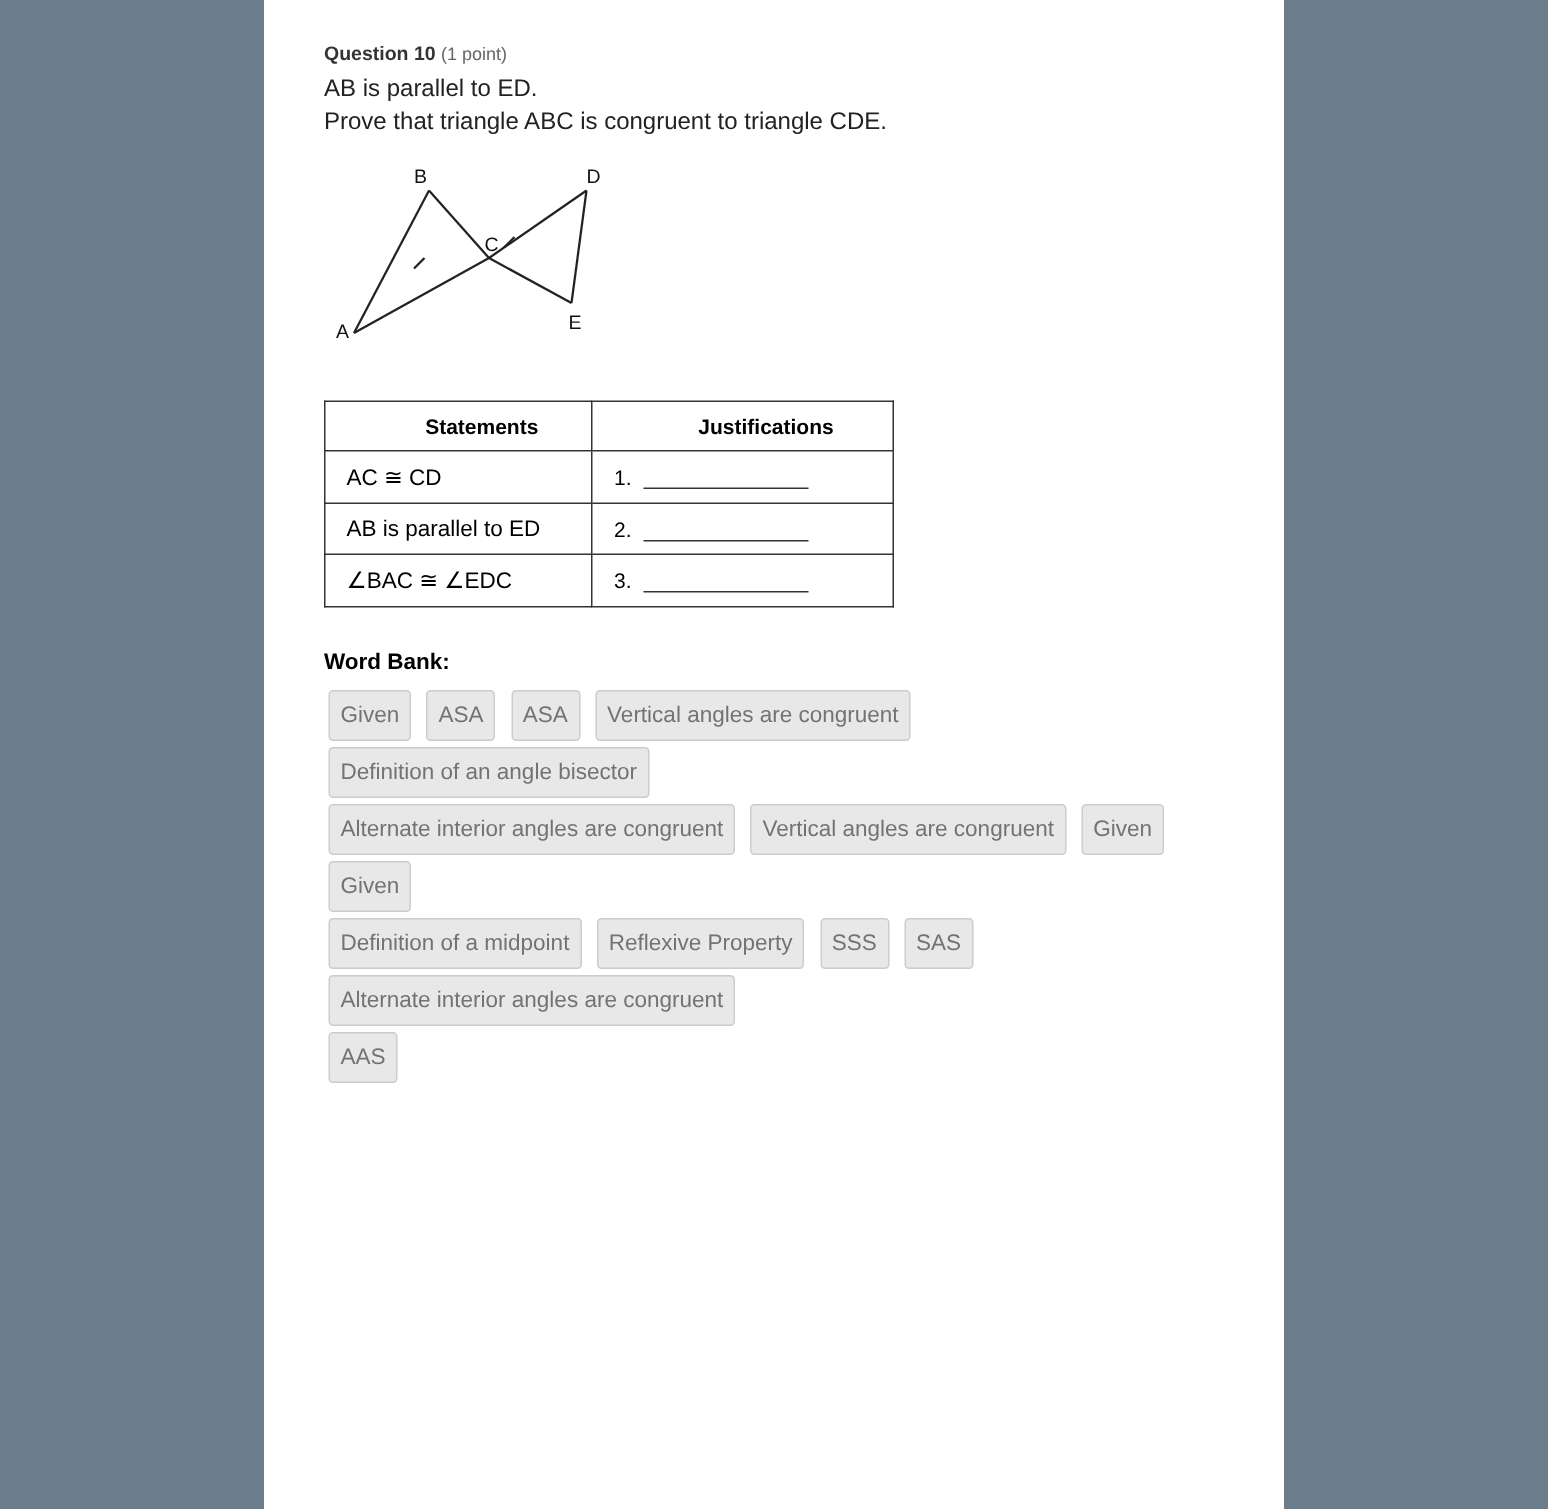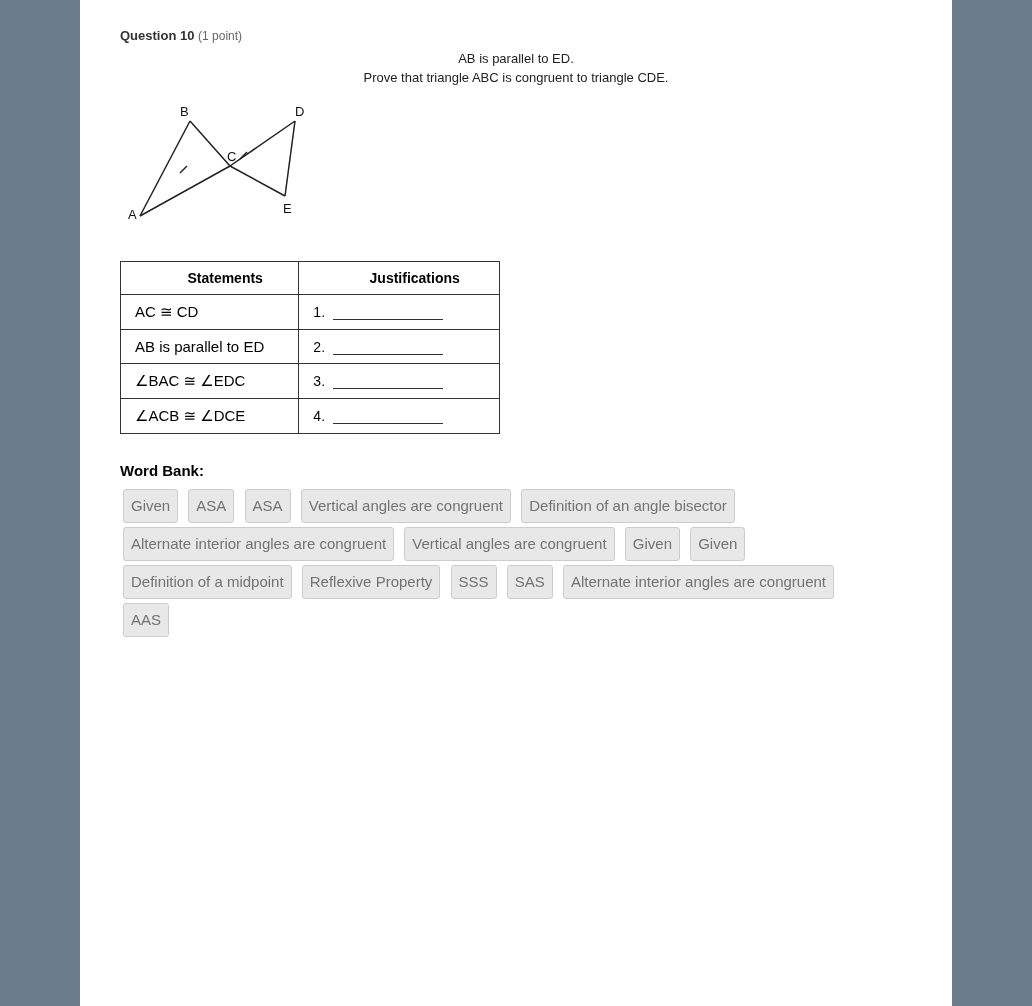--- a/index.html
+++ b/index.html
@@ -6,21 +6,21 @@
     body {
       width: 1032px;
       min-height: 1006px;
       background: #6b7c8a;
       display: flex;
       justify-content: center;
       align-items: flex-start;
       font-family: Arial, sans-serif;
     }
     .page {
-      width: 872px;
+      width: 680px;
       min-height: 1006px;
       background: #ffffff;
       padding: 28px 40px 40px 40px;
       margin-top: 0;
     }
     .question-header {
       font-size: 13px;
       color: #333;
       margin-bottom: 8px;
     }
@@ -29,24 +29,23 @@
       color: #666;
       font-size: 12px;
     }
     .prompt {
       font-size: 16px;
       color: #111;
       margin-bottom: 22px;
       font-weight: normal;
     }
     .given-info {
-      font-size: 13px;
+      font-size: 16px;
       color: #222;
       margin-bottom: 4px;
-      text-align: center;
     }
     .diagram-container {
       margin: 16px 0 20px 0;
       width: 220px;
       height: 140px;
       position: relative;
     }
     .diagram-container svg {
       width: 220px;
       height: 140px;
@@ -171,28 +170,20 @@
         <td class="justification">
           2. <span class="underline-blank"></span>
         </td>
       </tr>
       <tr>
         <td class="statement">
           <span>∠BAC ≅ ∠EDC</span>
         </td>
         <td class="justification">
           3. <span class="underline-blank"></span>
-        </td>
-      </tr>
-      <tr>
-        <td class="statement">
-          <span>∠ACB ≅ ∠DCE</span>
-        </td>
-        <td class="justification num-row">
-          4. <span class="underline-blank"></span>
         </td>
       </tr>
     </tbody>
   </table>
 
   <div class="word-bank-section">
     <div class="word-bank-title">Word Bank:</div>
     <div class="word-bank-content">
       <span class="word-bank-item">Given</span>
       <span class="word-bank-item">ASA</span>

